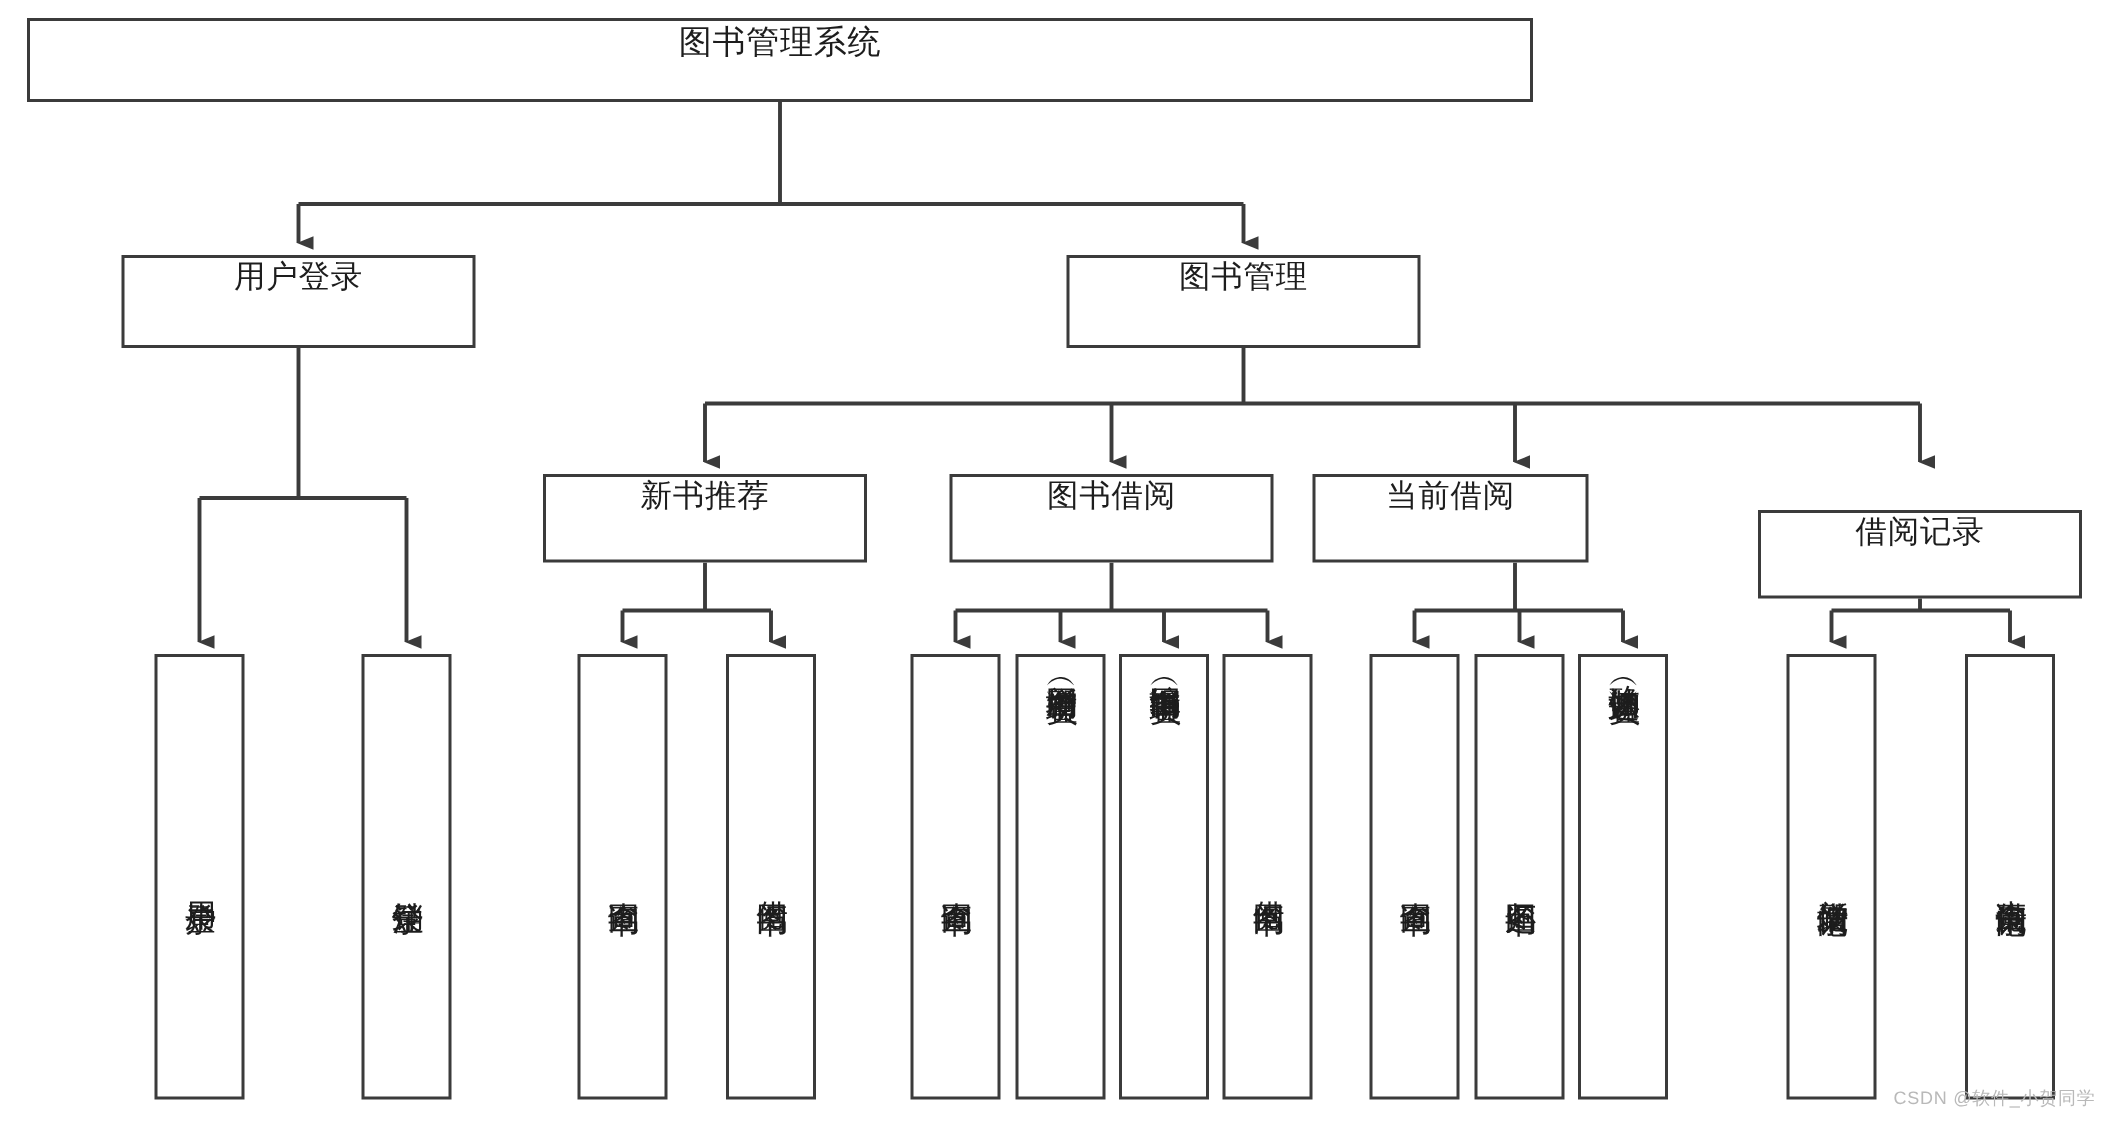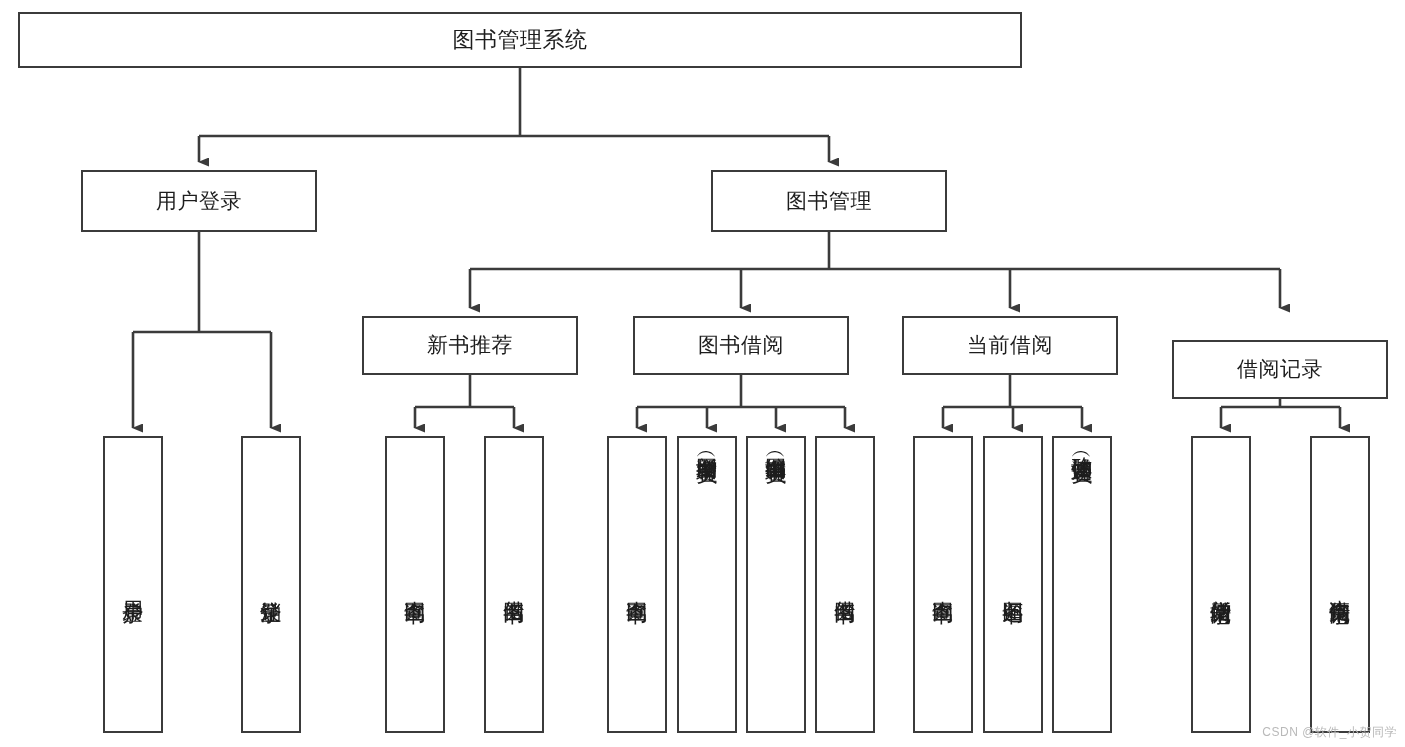--- a/index.html
+++ b/index.html
@@ -27,21 +27,20 @@
     width: 1405px;
     height: 747px;
     pointer-events: none;
   }
   .node {
     position: absolute;
     box-sizing: border-box;
     border: 2.5px solid #3b3b3b;
     background: #ffffff;
     display: flex;
-    align-items: center;
     justify-content: center;
     color: #1d1d1d;
   }
   .node-label {
     font-size: 21px;
     line-height: 1.25;
     letter-spacing: 0.5px;
     white-space: nowrap;
     color: #1d1d1d;
   }
@@ -142,21 +141,21 @@
   <div class="node level2" style="left: 711px; top: 170px; width: 236px; height: 62px;">
     <span class="node-label">图书管理</span>
   </div>
 
   <div class="node level3" style="left: 362px; top: 316px; width: 216px; height: 59px;">
     <span class="node-label">新书推荐</span>
   </div>
   <div class="node level3" style="left: 633px; top: 316px; width: 216px; height: 59px;">
     <span class="node-label">图书借阅</span>
   </div>
-  <div class="node level3" style="left: 902px; top: 316px; width: 216px; height: 59px;">
+  <div class="node level3" style="left: 875px; top: 316px; width: 184px; height: 59px;">
     <span class="node-label">当前借阅</span>
   </div>
   <div class="node level3" style="left: 1172px; top: 316px; width: 216px; height: 59px; margin-top: 24px;">
     <span class="node-label">借阅记录</span>
   </div>
 
   <div class="node leaf centered" style="left: 103px; top: 436px; width: 60px; height: 297px;">
     <span class="node-label">用户登录</span>
   </div>
   <div class="node leaf centered" style="left: 241px; top: 436px; width: 60px; height: 297px;">

